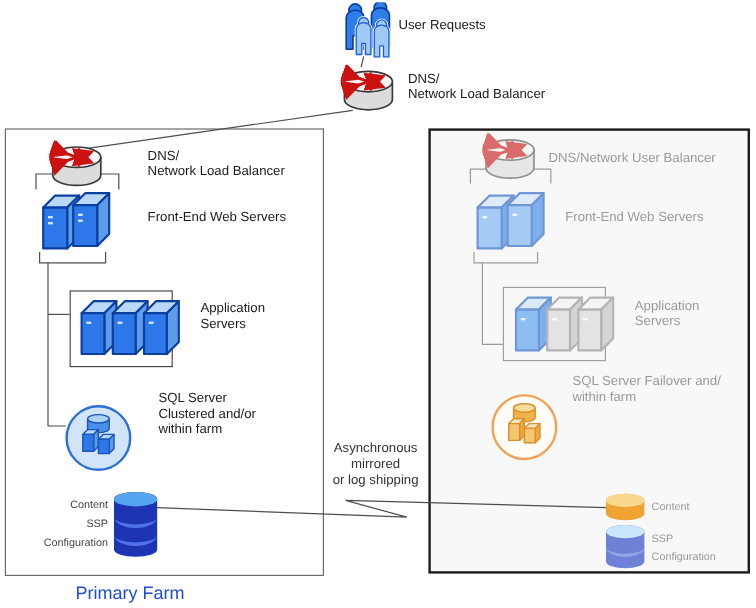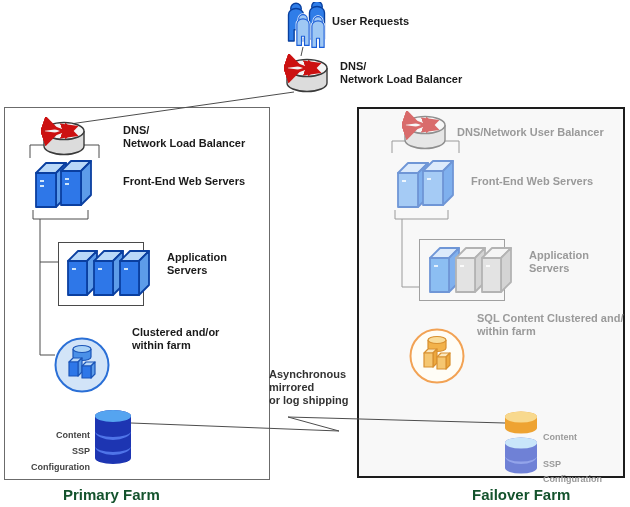--- a/index.html
+++ b/index.html
@@ -1,33 +1,33 @@
 <!DOCTYPE html>
 <html><head>
 <meta charset="utf-8">
 <style>
   html,body{margin:0;padding:0;background:#fff;}
   #stage{
     position:relative;width:630px;height:507px;background:#fff;overflow:hidden;
-    font-family:"Liberation Sans",sans-serif;color:#1a1a1a;font-weight:bold;
+    font-family:"Liberation Sans",sans-serif;color:#1a1a1a;
   }
   .abs{position:absolute;}
   .lbl{font-size:11px;line-height:13px;white-space:nowrap;}
-  .lbl-sm{font-size:9px;line-height:11px;white-space:nowrap;color:#444;margin-top:15px;}
+  .lbl-sm{font-size:9px;line-height:11px;white-space:nowrap;color:#444;}
   .gray{color:#9a9a9a;}
-  .farm-title{font-size:15px;color:#14532d;white-space:nowrap;}
+  .farm-title{font-size:15px;color:#1d4ed8;white-space:nowrap;}
   #primary-box{left:4px;top:107px;width:264px;height:371px;background:#fff;border:1px solid #6b6b6b;z-index:1;}
   #failover-box{left:357px;top:107px;width:264px;height:367px;background:#f8f8f8;border:2px solid #1c1c1c;z-index:1;}
   .appbox{z-index:2;background:transparent;}
   #primary-appbox{left:58px;top:242px;width:84px;height:62px;border:1px solid #4a4a4a;}
   #failover-appbox{left:419px;top:239px;width:84px;height:60px;border:1px solid #a0a0a0;}
   #wires{left:0;top:0;z-index:3;pointer-events:none;}
   .icon{z-index:4;}
   .txt{z-index:5;}
-  .ctr{}
+  .ctr{text-align:center;}
   .rt{text-align:right;}
 </style>
 </head>
 <body>
 
 <div id="stage">
 
   <div id="primary-box" class="abs"></div>
   <div id="failover-box" class="abs"></div>
   <div id="primary-appbox" class="abs appbox"></div>
@@ -168,20 +168,21 @@
         <polygon points="16,26 20,22 29,22 25,26" fill="#b9d8f8"></polygon>
         <polygon points="25,26 29,22 29,36 25,40" fill="#5d9ce9"></polygon>
         <rect x="16" y="26" width="9" height="14" fill="#2e77e8"></rect>
         <polygon points="29,30 33,26 42,26 38,30" fill="#b9d8f8"></polygon>
         <polygon points="38,30 42,26 42,38 38,42" fill="#5d9ce9"></polygon>
         <rect x="29" y="30" width="9" height="12" fill="#2e77e8"></rect>
       </g>
     </svg>
   </div>
   <div class="abs txt lbl" style="left:132px;top:326px">
+    <div>SQL Server</div>
     <div>Clustered and/or</div>
     <div>within farm</div>
   </div>
 
   <div class="abs icon" style="left:93px;top:408px">
     <svg width="40" height="58" viewBox="0 0 40 58">
       <path d="M2,8 v42 a18,6 0 0 0 36,0 v-42 a18,6 0 0 0 -36,0 z" fill="#1d35b2"></path>
       <path d="M2,23 a18,6 0 0 0 36,0 a18,9 0 0 1 -36,0 z" fill="#4f74e8"></path>
       <path d="M2,38 a18,6 0 0 0 36,0 a18,9 0 0 1 -36,0 z" fill="#4f74e8"></path>
       <ellipse cx="20" cy="8" rx="18" ry="6" fill="#55a4f0"></ellipse>
@@ -266,21 +267,21 @@
         <polygon points="16,26 20,22 29,22 25,26" fill="#fbe7bd"></polygon>
         <polygon points="25,26 29,22 29,36 25,40" fill="#eda83e"></polygon>
         <rect x="16" y="26" width="9" height="14" fill="#f5c671"></rect>
         <polygon points="29,30 33,26 42,26 38,30" fill="#fbe7bd"></polygon>
         <polygon points="38,30 42,26 42,38 38,42" fill="#eda83e"></polygon>
         <rect x="29" y="30" width="9" height="12" fill="#f5c671"></rect>
       </g>
     </svg>
   </div>
   <div class="abs txt lbl gray" style="left:477px;top:312px">
-    <div>SQL Content Clustered and/</div>
+    <div>SQL Server Failover and/</div>
     <div>within farm</div>
   </div>
 
   <div class="abs icon" style="left:503px;top:410px">
     <svg width="36" height="26" viewBox="0 0 36 26">
       <path d="M2,7 v11 a16,5.5 0 0 0 32,0 v-11 a16,5.5 0 0 0 -32,0 z" fill="#eea332"></path>
       <ellipse cx="18" cy="7" rx="16" ry="5.5" fill="#f8d98e"></ellipse>
     </svg>
   </div>
   <div class="abs txt lbl-sm gray" style="left:543px;top:417px">Content</div>
@@ -288,15 +289,14 @@
   <div class="abs icon" style="left:503px;top:436px">
     <svg width="36" height="40" viewBox="0 0 36 40">
       <path d="M2,7 v25 a16,5.5 0 0 0 32,0 v-25 a16,5.5 0 0 0 -32,0 z" fill="#6f81d6"></path>
       <path d="M2,20 a16,5.5 0 0 0 32,0 a16,8 0 0 1 -32,0 z" fill="#93a4ea"></path>
       <ellipse cx="18" cy="7" rx="16" ry="5.5" fill="#c9e6fa"></ellipse>
     </svg>
   </div>
   <div class="abs txt lbl-sm gray" style="left:543px;top:444px">SSP</div>
   <div class="abs txt lbl-sm gray" style="left:543px;top:459px">Configuration</div>
 
-  <div class="abs txt farm-title" style="left:472px;top:486px">Failover Farm</div>
 
 </div>
 
 </body></html>

